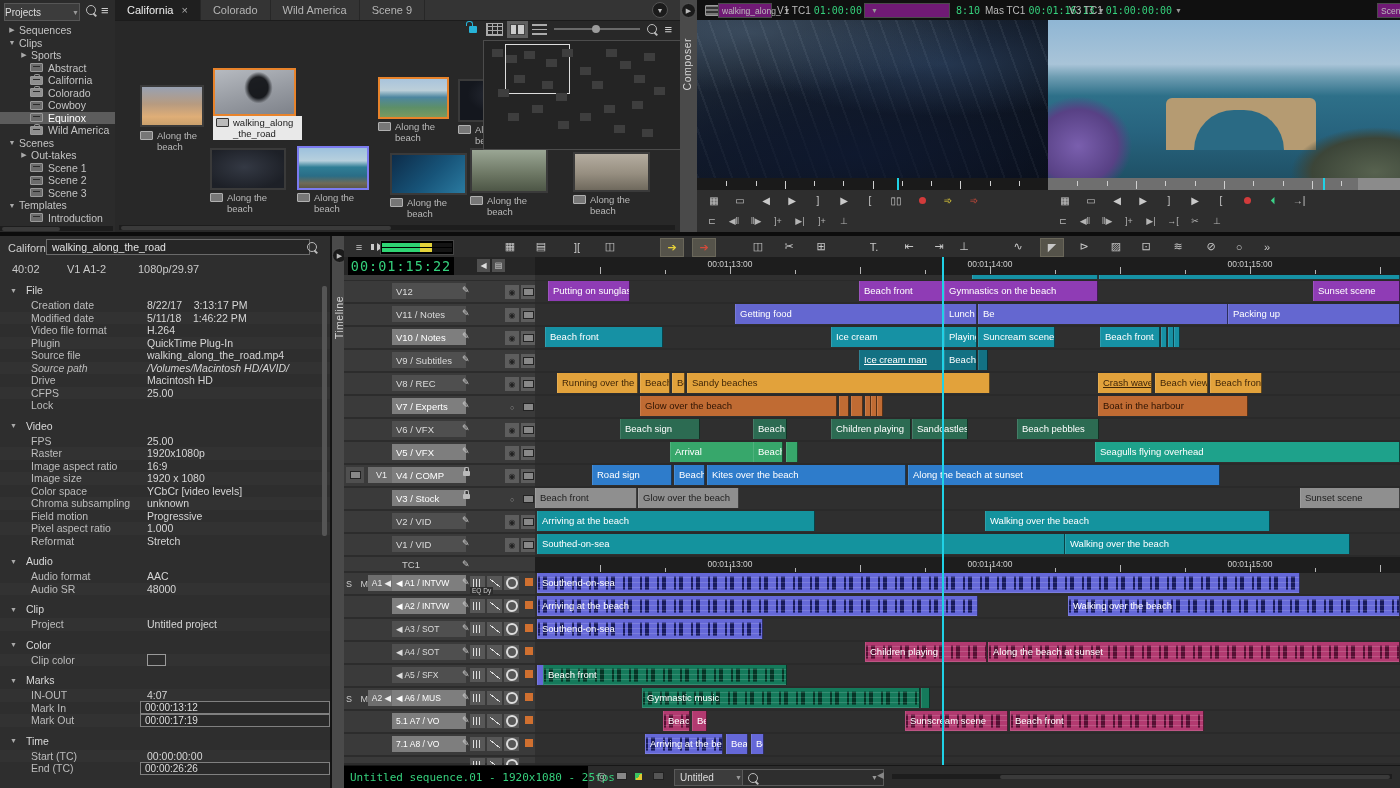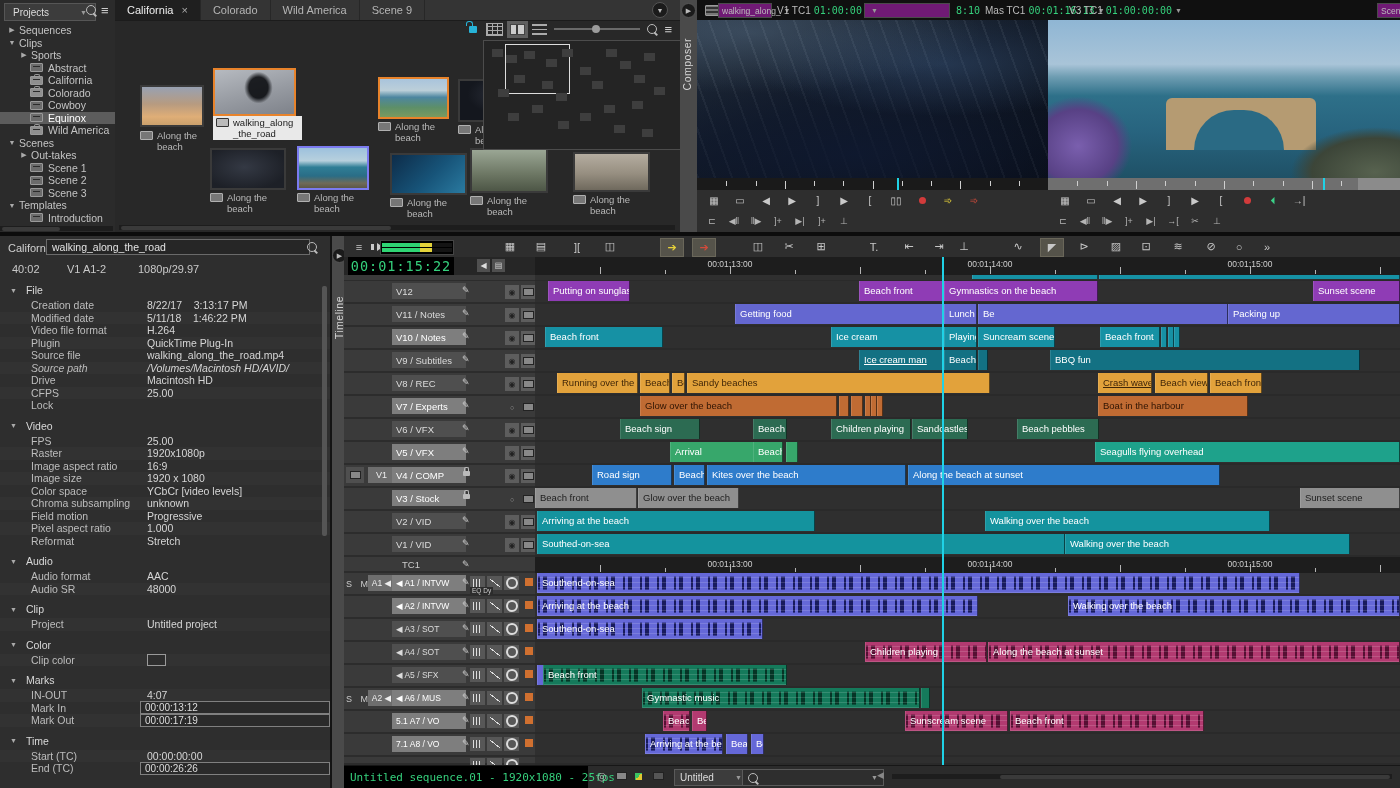--- a/index.html
+++ b/index.html
@@ -6,21 +6,21 @@
   #app{position:relative;width:1400px;height:788px;background:#161616;overflow:hidden;
        font-family:"Liberation Sans",sans-serif;color:#c9c9c9;font-size:11px;
        -webkit-font-smoothing:antialiased;}
   .mono{font-family:"DejaVu Sans Mono",monospace;}
   .abs{position:absolute;}
 
   
   #project-panel{position:absolute;left:0;top:0;width:115px;height:232px;background:#2b2b2b;border-right:2px solid #111;}
   #pp-top{position:absolute;left:0;top:0;right:0;height:22px;background:#2b2b2b;}
   .pp-select{position:absolute;left:4px;top:3px;width:74px;height:16px;background:#3c3c3c;border:1px solid #565656;
-             display:flex;align-items:center;justify-content:space-between;padding:0 8px;font-size:10px;color:#ddd;}
+             display:flex;align-items:center;justify-content:space-between;padding:0 0;font-size:10px;color:#ddd;}
   .mag{display:inline-block;width:8px;height:8px;border:1.5px solid #bbb;border-radius:50%;position:relative;}
   .mag::after{content:"";position:absolute;width:4px;height:1.5px;background:#bbb;transform:rotate(45deg);left:6px;top:8px;}
   .burger{font-size:13px;color:#ccc;line-height:1;}
   #pp-tree{position:absolute;left:0;top:24px;right:0;bottom:8px;overflow:hidden;}
   .trow{position:relative;height:12.5px;display:flex;align-items:center;color:#c4c4c4;font-size:10.5px;white-space:nowrap;}
   .trow.sel{background:#5c5c5c;color:#fff;}
   .caret{width:8px;font-size:7px;color:#aaa;text-align:center;margin-right:3px;}
   .bin-ico{width:11px;height:7px;border:1px solid #9a9a9a;border-radius:1px;margin-right:5px;position:relative;background:#6b6b6b;flex:0 0 auto;}
   .bin-ico.open{background:#8f8f8f;}
   .bin-ico.open::before{content:"";position:absolute;left:3px;top:-3px;width:4px;height:2px;border:1px solid #9a9a9a;border-bottom:none;border-radius:2px 2px 0 0;}
@@ -789,21 +789,20 @@
             <div class="pencil">✎</div>
             <div class="colbtn" style="left: 161px; top: 4px;">◉</div>
             <div class="colbtn" style="left: 177px; top: 4px;">
               <div class="monico"></div>
             </div>
           </div>
           <div class="tlane">
             <div class="clip cl-tealdark" style="left: 324px; width: 85px; text-decoration: underline;"><span>Ice cream man</span></div>
             <div class="clip cl-tealdark" style="left: 409px; width: 33px;"><span>Beach</span></div>
             <div class="clip cl-tealdark" style="left: 443px; width: 10px;"></div>
-            <div class="clip cl-tealdark" style="left: 515px; width: 310px;"><span>BBQ fun</span></div>
           </div>
         </div>
         <div class="trkrow" style="top: 137px; height: 23px;">
           <div class="thead">
             <div class="tname">V8 / REC</div>
             <div class="pencil">✎</div>
             <div class="colbtn" style="left: 161px; top: 4px;">◉</div>
             <div class="colbtn" style="left: 177px; top: 4px;">
               <div class="monico"></div>
             </div>

